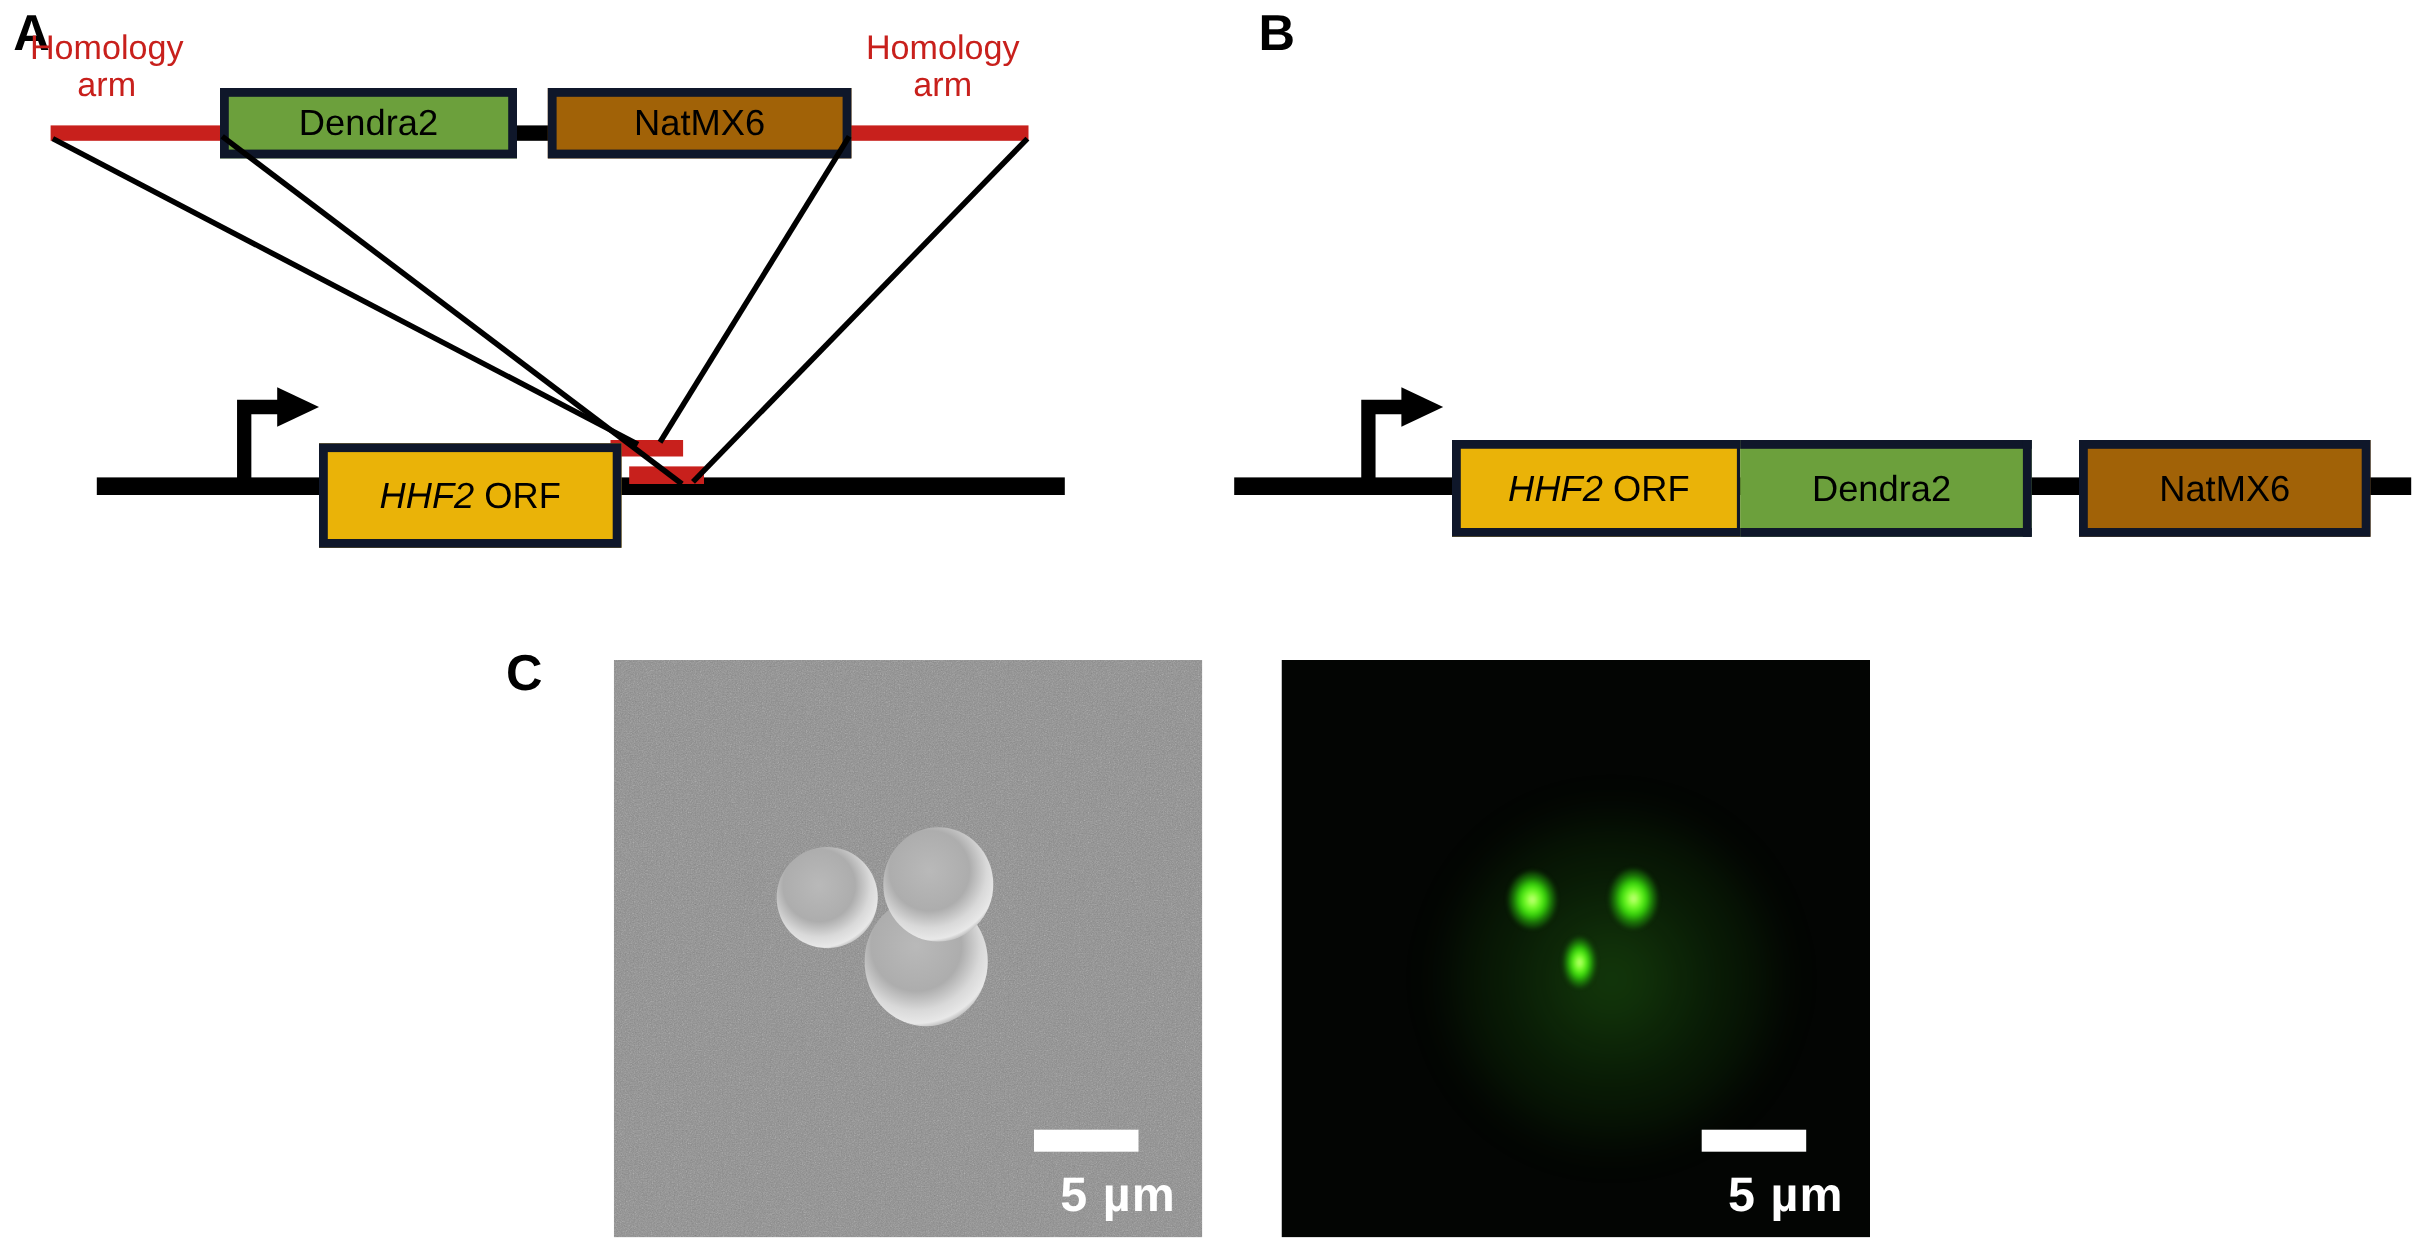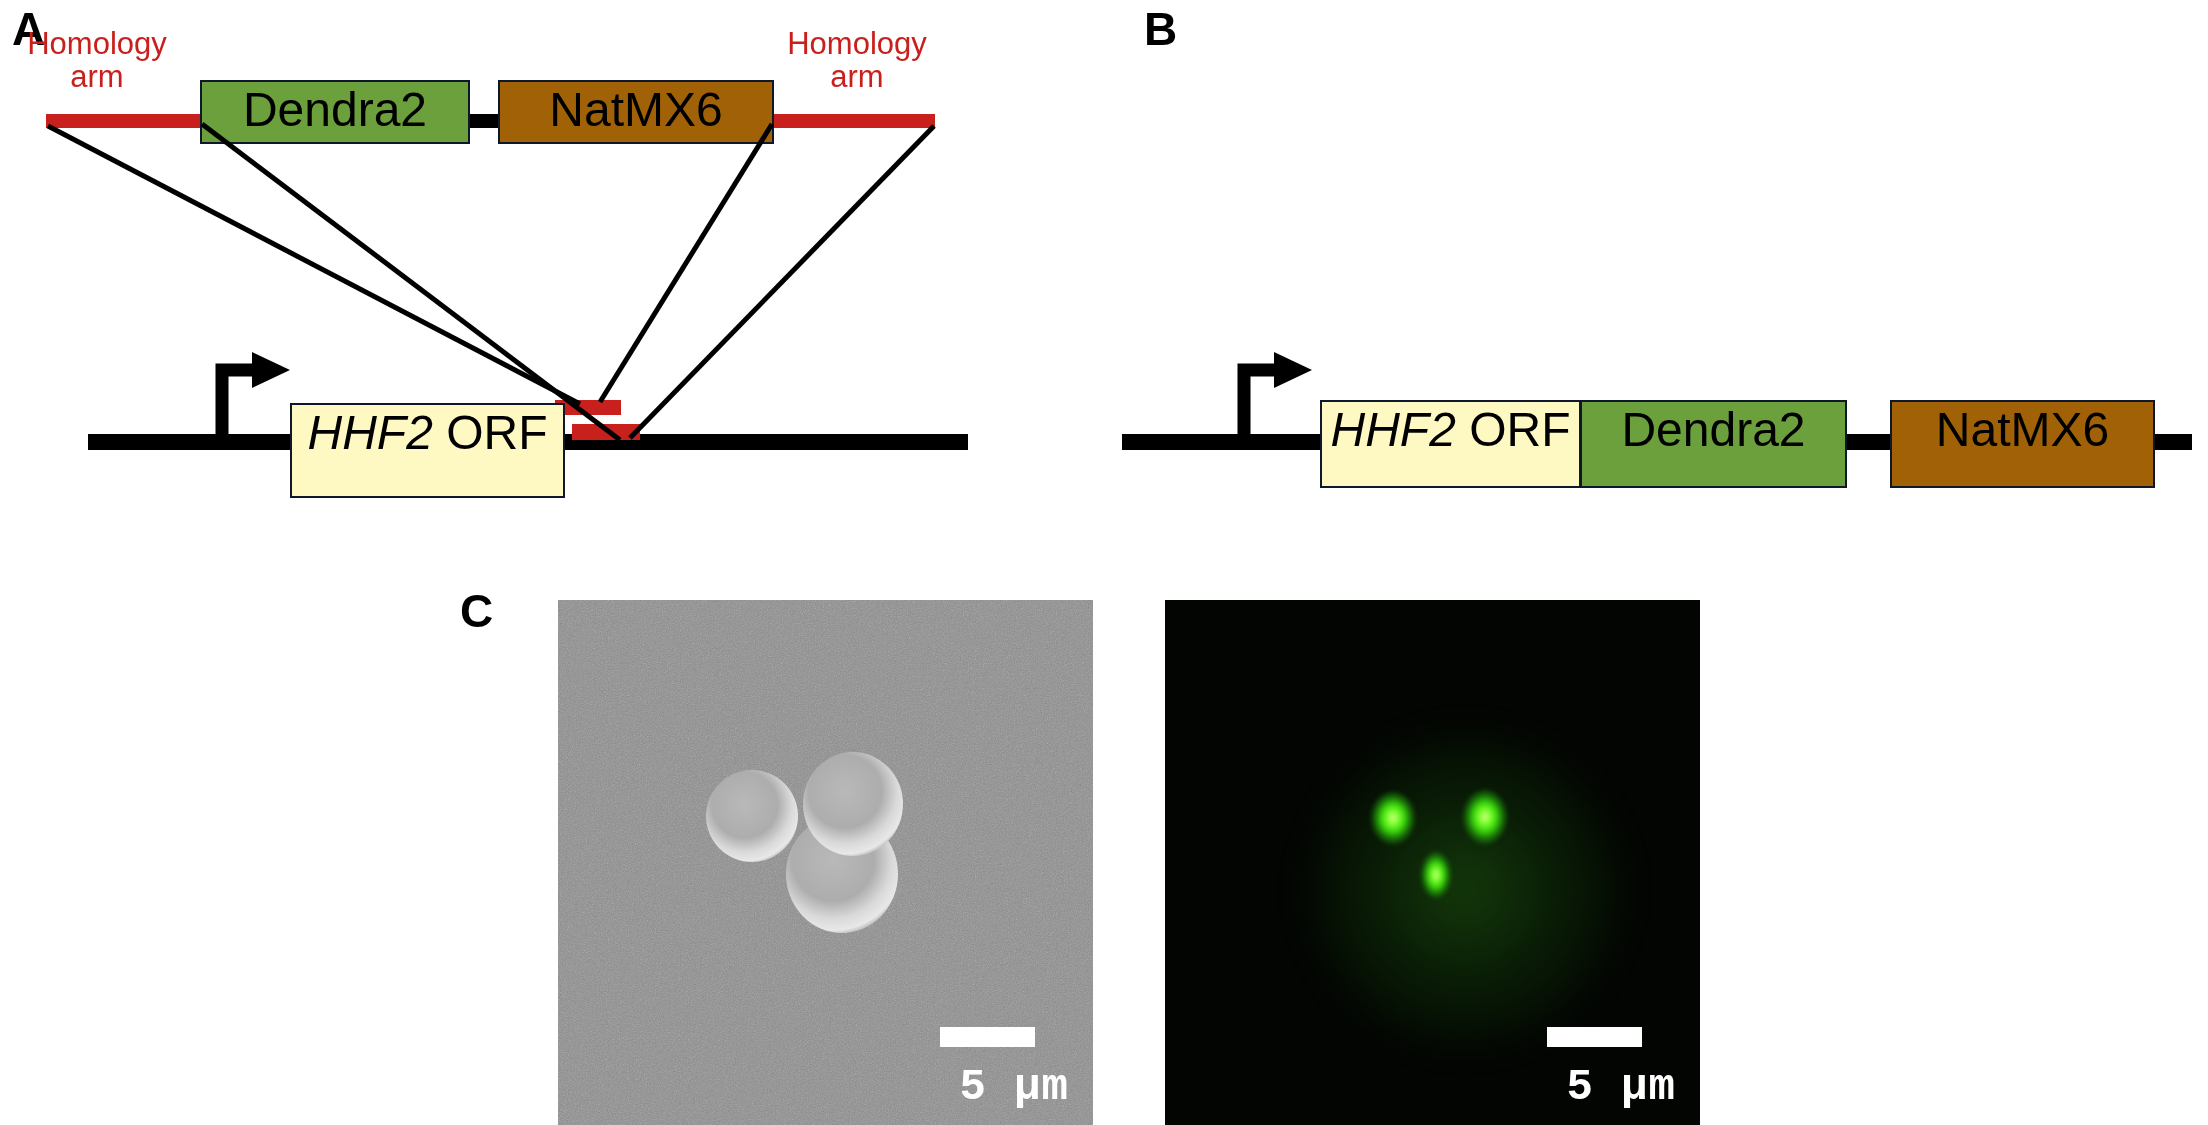--- a/index.html
+++ b/index.html
@@ -8,42 +8,42 @@
 
   .fig{position:absolute;inset:0;}
 
   
   .panel-letter{position:absolute;font-weight:bold;font-size:46px;color:#000;
                 line-height:1;letter-spacing:0;}
 
   
   .hline{position:absolute;background:#000;}
   .redbar{position:absolute;background:#C8201C;}
-  .genebox{position:absolute;box-sizing:border-box;border:2px solid #0f172a;
-           display:flex;justify-content:center;
-           font-size:48px;color:#000;white-space:nowrap;}
+  .genebox{position:absolute;box-sizing:border-box;border:8px solid #0f172a;
+           display:flex;align-items:center;justify-content:center;
+           font-size:33px;color:#000;white-space:nowrap;}
   .genebox.green{background:#6CA03C;}
   .genebox.tan{background:#a16207;}
-  .genebox.grey{background:#fef9c3;}
+  .genebox.grey{background:#eab308;}
   .genebox .ital{font-style:italic;}
 
   
   .fuse-left{border-right-width:3px;}
   .fuse-right{border-left-width:0;}
 
   
   .homology-label{position:absolute;color:#C8201C;font-size:31px;
                   text-align:center;line-height:1.05;width:230px;}
 
   
   .svg-layer{position:absolute;left:0;top:0;width:2208px;height:1125px;
              pointer-events:none;}
 
   
-  .micro{position:absolute;overflow:hidden;font-family:Liberation Mono, monospace;}
+  .micro{position:absolute;overflow:hidden;}
   .scalebar{position:absolute;background:#ffffff;}
   .scalelabel{position:absolute;color:#ffffff;font-weight:bold;font-size:44px;
               letter-spacing:1px;line-height:1;white-space:nowrap;}
 
   
   .bf-bg{position:absolute;inset:0;background:#8d8d8d;}
   .bf-noise{position:absolute;inset:0;opacity:.95;}
 
   
   .cell{position:absolute;border-radius:50%;

